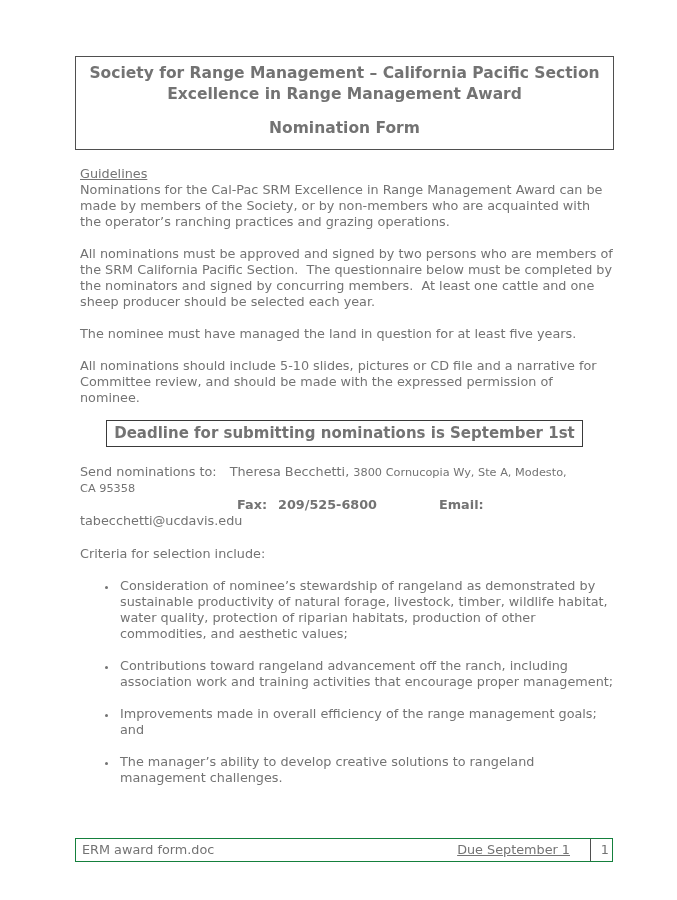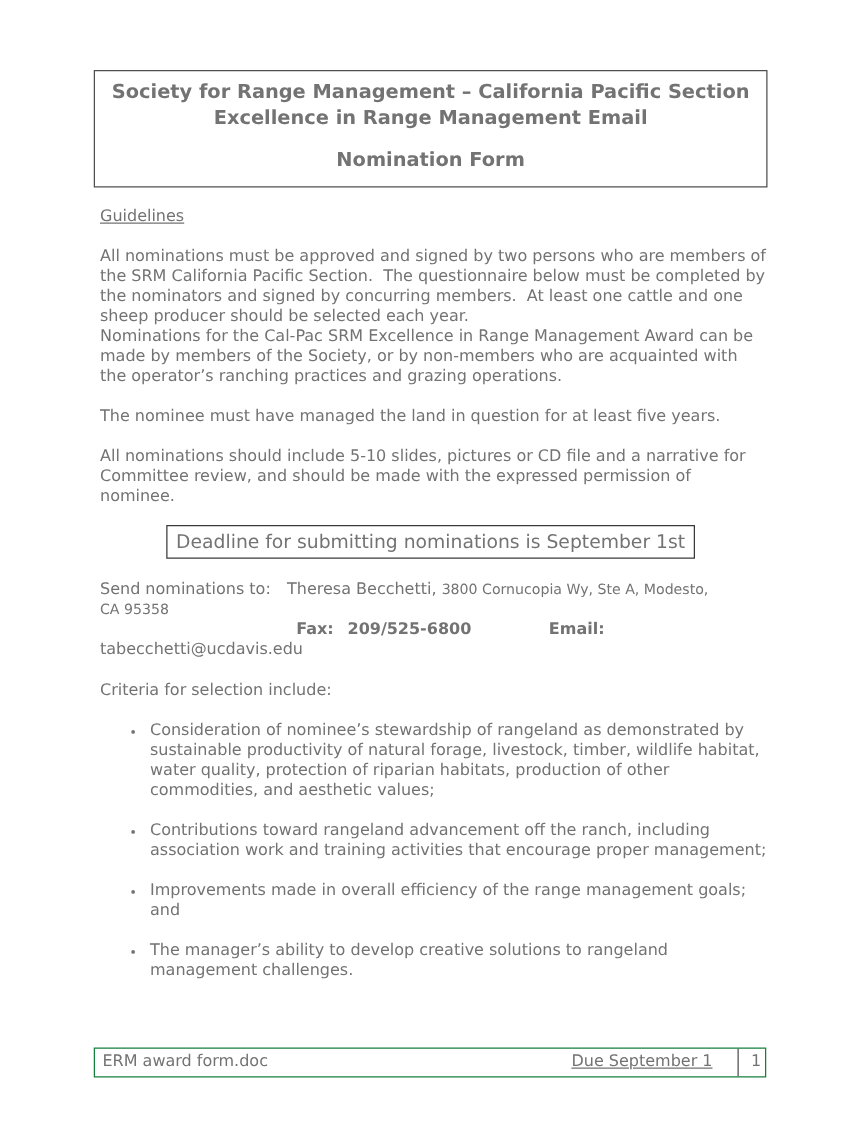--- a/index.html
+++ b/index.html
@@ -28,21 +28,21 @@
   .title-line3 { margin-top: 13px; }
   
   .body-block { margin-left: 5px; margin-right: 0; font-size: 12.8px; line-height: 16px; }
   .para { margin: 16px 0 0 0; }
   .para.first { margin-top: 0; }
   .guidelines-wrap { margin-top: 16px; }
   .underline { text-decoration: underline; }
   
   .deadline-box {
     border: 1px solid #3a3a3a;
-    font-weight: normal;
+    font-weight: bold;
     font-size: 15px;
     line-height: 20px;
     text-align: left;
     margin: 14px auto 0 auto;
     width: fit-content;
     max-width: 505px;
     padding: 2px 7px 3px 7px;
   }
   
   .send-block { margin-top: 17px; }
@@ -83,28 +83,28 @@
   }
 </style>
 </head>
 <body>
 
 <div class="page">
   <div class="content">
 
     <div class="title-box">
       <div class="title-line1">Society for Range Management – California Pacific Section</div>
-      <div class="title-line2">Excellence in Range Management Email</div>
+      <div class="title-line2">Excellence in Range Management Award</div>
       <div class="title-line3">Nomination Form</div>
     </div>
 
     <div class="body-block guidelines-wrap">
       <div class="underline">Guidelines</div>
+      <div class="para first">Nominations for the Cal-Pac SRM Excellence in Range Management Award can be made by members of the Society, or by non-members who are acquainted with the operator’s ranching practices and grazing operations.</div>
       <div class="para">All nominations must be approved and signed by two persons who are members of the SRM California Pacific Section.&nbsp; The questionnaire below must be completed by the nominators and signed by concurring members.&nbsp; At least one cattle and one sheep producer should be selected each year.</div>
-      <div class="para first">Nominations for the Cal-Pac SRM Excellence in Range Management Award can be made by members of the Society, or by non-members who are acquainted with the operator’s ranching practices and grazing operations.</div>
       <div class="para">The nominee must have managed the land in question for at least five years.</div>
       <div class="para">All nominations should include 5-10 slides, pictures or CD file and a narrative for Committee review, and should be made with the expressed permission of nominee.</div>
     </div>
 
     <div class="deadline-box">Deadline for submitting nominations is September 1st</div>
 
     <div class="body-block send-block">
       <div>
         <span>Send nominations to:</span><span class="send-recipient">Theresa Becchetti,</span>
         <span class="small-text">3800 Cornucopia Wy, Ste A, Modesto,</span>

